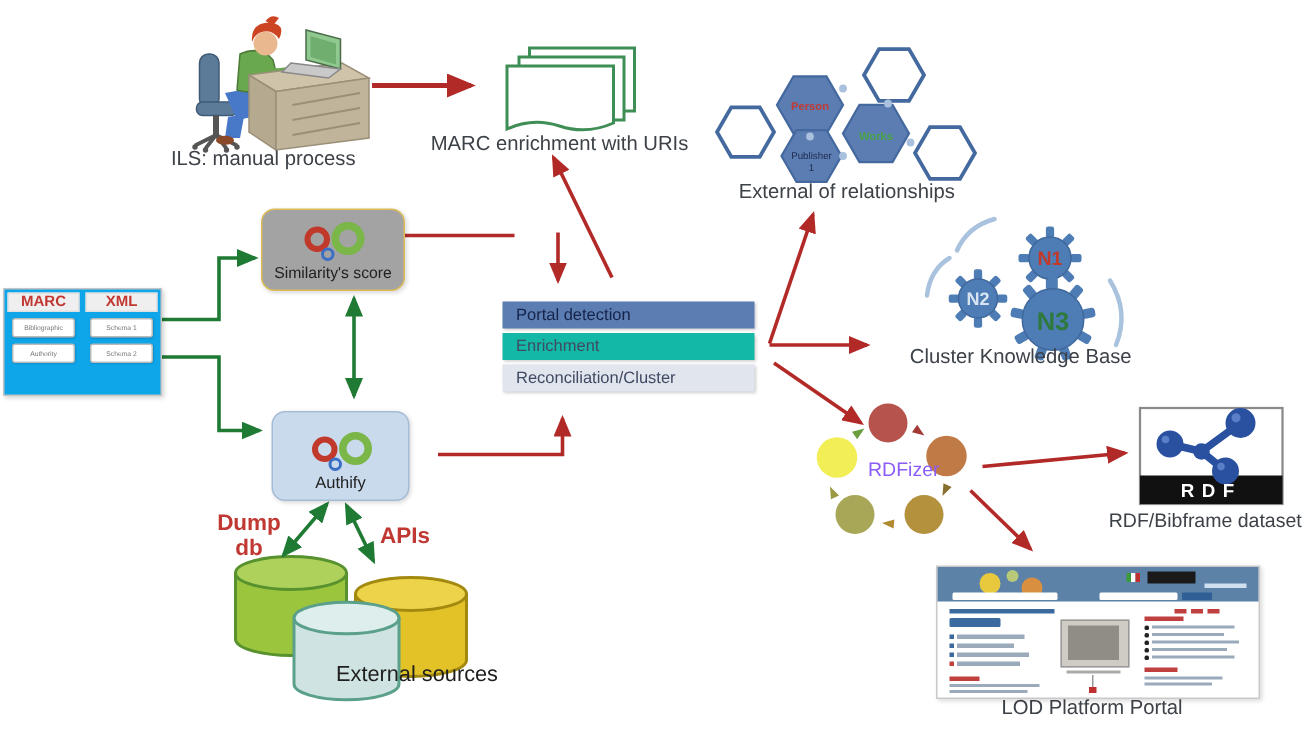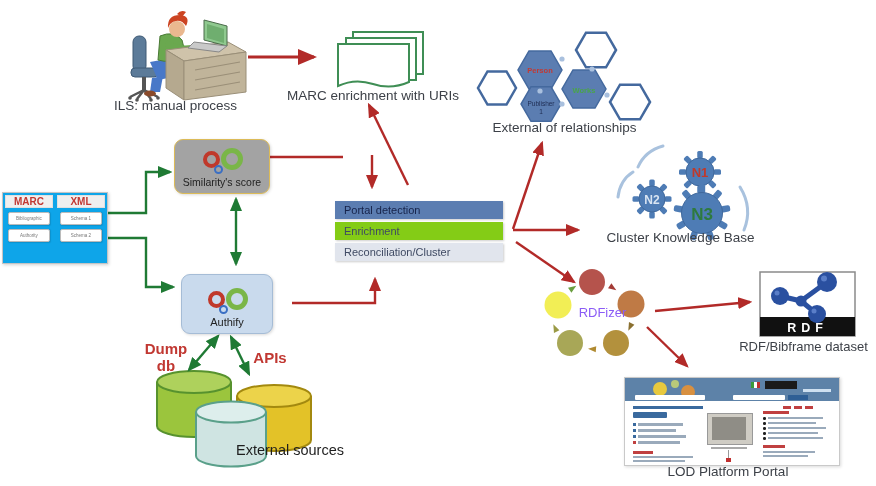--- a/index.html
+++ b/index.html
@@ -32,21 +32,21 @@
   .ring-red{position:absolute;left:3px;top:3px;width:9px;height:9px;border:4px solid #c0392b;border-radius:50%;}
   .ring-green{position:absolute;left:21px;top:0px;width:12px;height:12px;border:5px solid #7ab648;border-radius:50%;}
   .ring-blue{position:absolute;left:14px;top:17px;width:5px;height:5px;border:2.5px solid #3a6fc4;border-radius:50%;}
   .box-label{font-size:10.5px;color:#222;padding-bottom:5px;white-space:nowrap;}
   .auth-box .box-label{font-size:11px;}
   
   .pipeline{left:335px;top:201px;width:168px;}
   .pipe-bar{height:18px;line-height:18px;padding-left:9px;font-size:11px;margin-bottom:3px;
             box-shadow:1px 1px 2px rgba(0,0,0,.2);}
   .pb1{background:#5b7db1;color:#16234a;}
-  .pb2{background:#84cc16;color:#3f4a63;}
+  .pb2{background:#14b8a6;color:#3f4a63;}
   .pb3{background:#e1e5ed;color:#3f4a63;}
   
   .red-note{position:absolute;z-index:2;font-size:15px;font-weight:bold;color:#c13832;text-align:center;line-height:17px;}
   
   .portal{left:624px;top:377px;width:214px;height:87px;background:#fff;border:1px solid #c9c9c9;
           box-shadow:1px 1px 3px rgba(0,0,0,.15);}
   .p-head{position:relative;height:23px;background:#5d82a8;overflow:hidden;}
   .p-body{position:relative;height:62px;}
   .p-abs{position:absolute;}
   .dot{border-radius:50%;}
@@ -215,21 +215,21 @@
     <line x1="218" y1="336" x2="189" y2="370" class="ga2"></line>
     <line x1="231" y1="337" x2="249" y2="374" class="ga2"></line>
   </svg>
 
   <div class="lbl" style="left:88px;top:99px;width:175px;">ILS: manual process</div>
   <div class="lbl" style="left:283px;top:89px;width:180px;">MARC enrichment with URIs</div>
   <div class="lbl" style="left:482px;top:121px;width:165px;">External of relationships</div>
   <div class="lbl" style="left:603px;top:231px;width:155px;">Cluster Knowledge Base</div>
   <div class="lbl" style="left:731px;top:340px;width:145px;font-size:13px;">RDF/Bibframe dataset</div>
   <div class="lbl" style="left:648px;top:465px;width:160px;">LOD Platform Portal</div>
-  <div class="lbl" style="left:236px;top:443px;width:130px;font-size:14.5px;color:#1e1e1e;text-align:left;">External sources</div>
+  <div class="lbl" style="left:224px;top:443px;width:130px;font-size:14.5px;color:#1e1e1e;text-align:left;">External sources</div>
   <div class="lbl" style="left:565px;top:306px;width:75px;font-size:13px;color:#8b5cf6;">RDFizer</div>
 
   <div class="red-note" style="left:142px;top:340px;width:48px;">
     <span>Dump</span><br>
     <span>db</span>
   </div>
   <div class="red-note" style="left:248px;top:349px;width:44px;">APIs</div>
 
   <div class="ov src-box">
     <div class="src-col">

